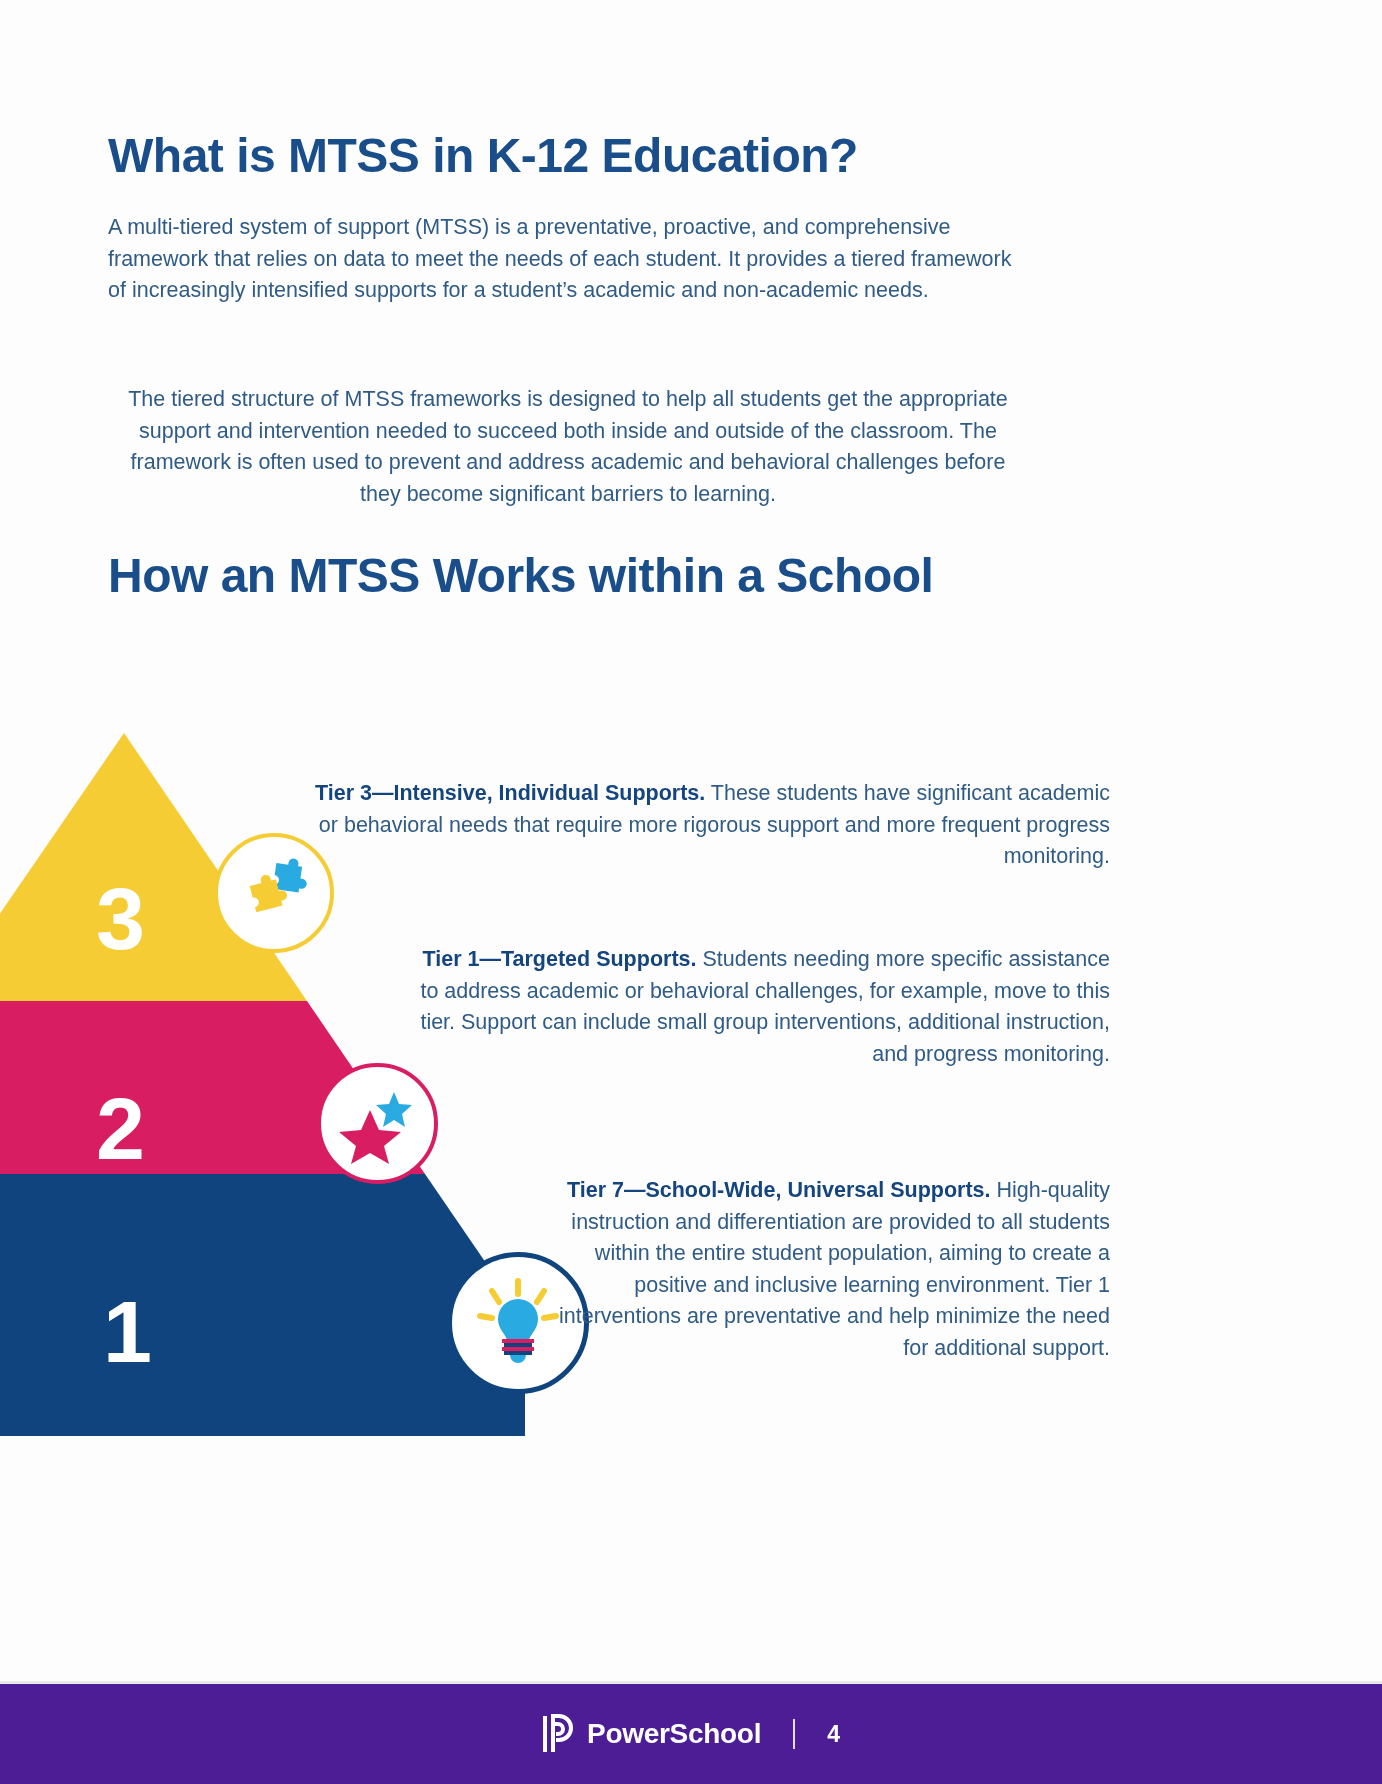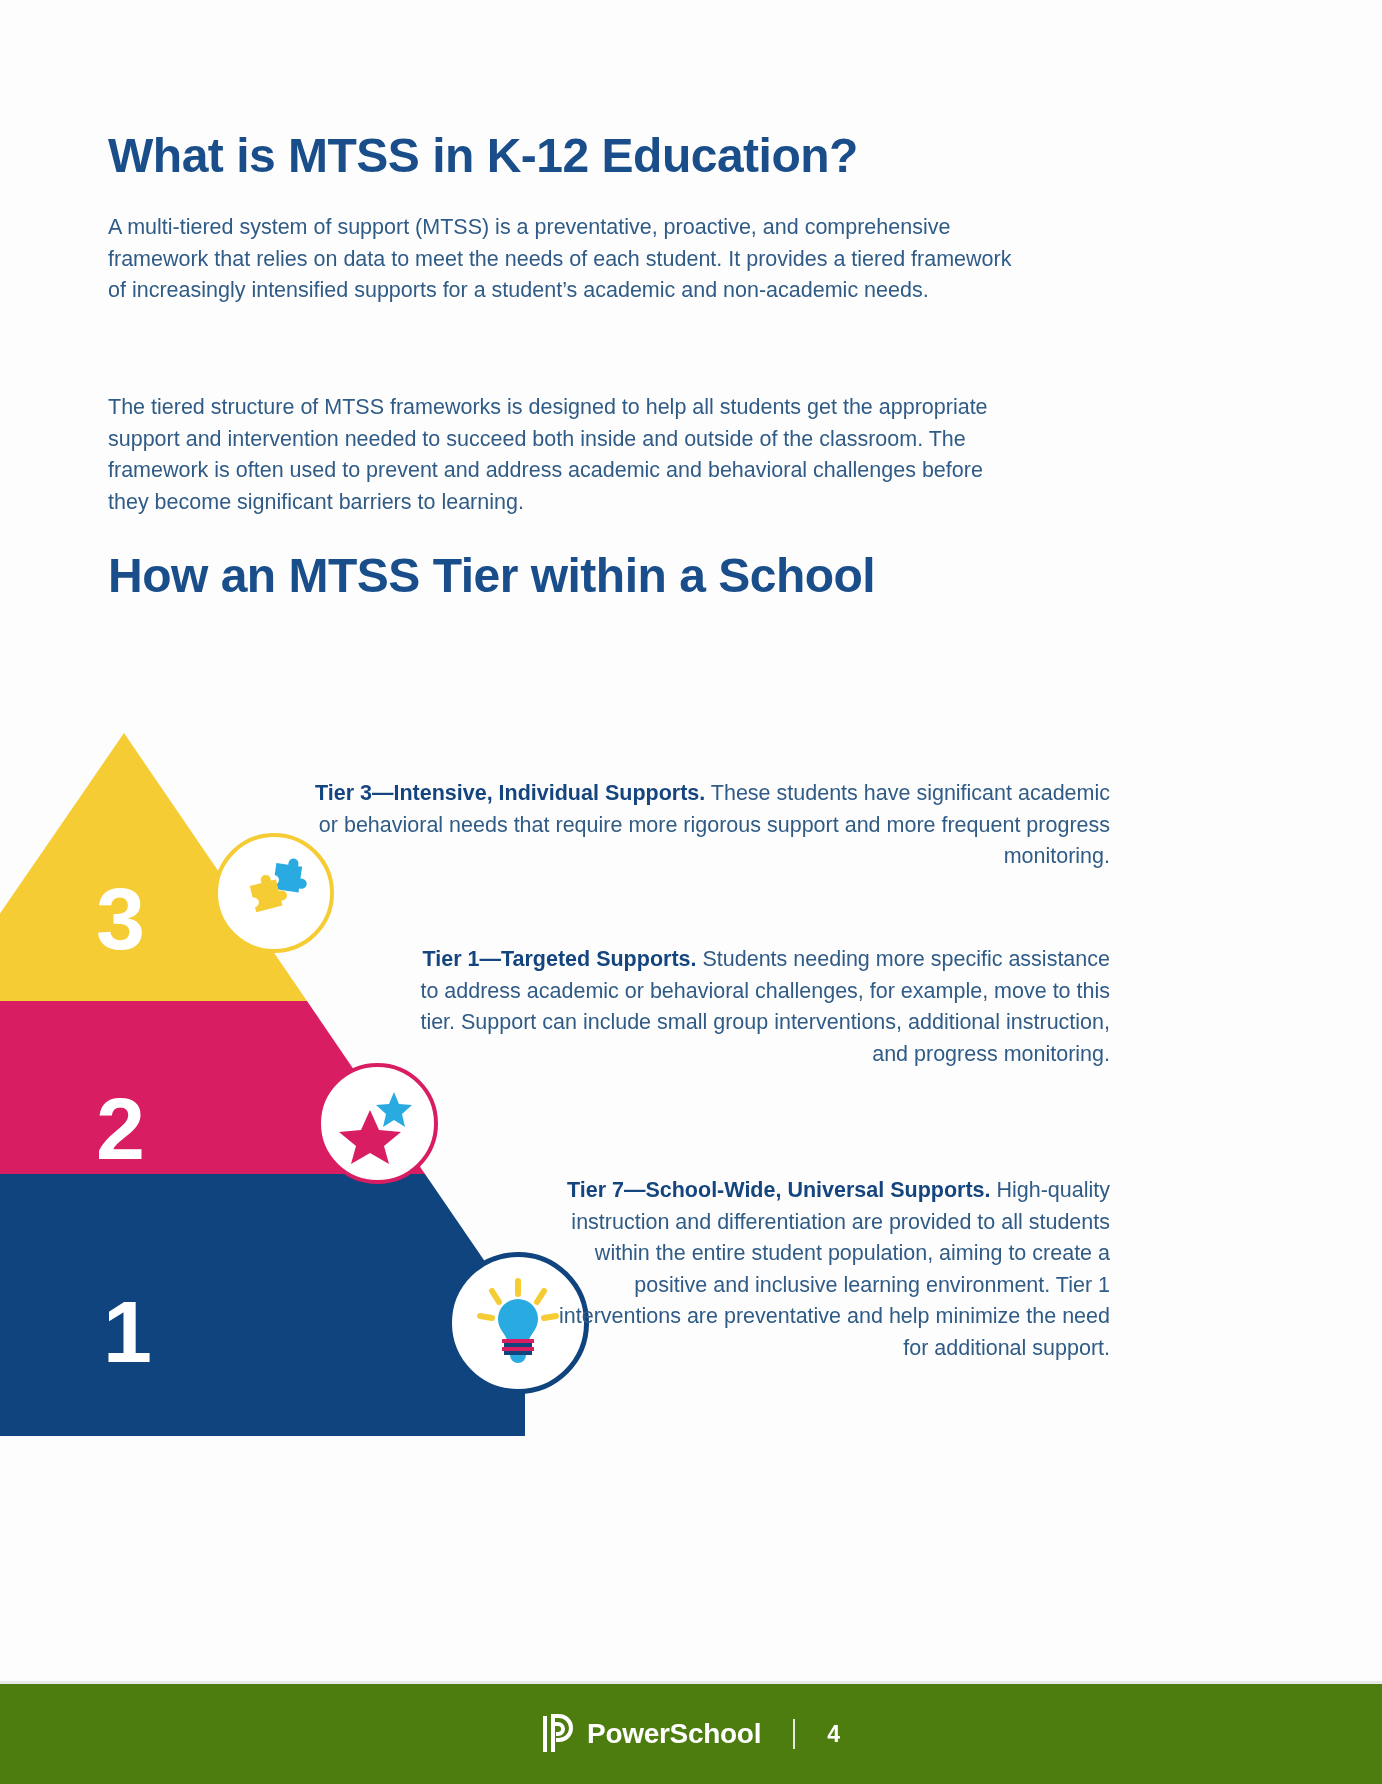--- a/index.html
+++ b/index.html
@@ -36,21 +36,21 @@
     position:absolute;
     left:108px;
     width:920px;
     margin:0;
     font-size:21.5px;
     line-height:31.5px;
     color:#2f5b86;
     font-weight:400;
   }
   #para-1{top:212px;}
-  #para-2{top:392px;}
+  #para-2{top:384px;text-align:center;}
   #para-3{top:645px;}
 
   
   .pyramid-wrap{
     position:absolute;
     left:0;
     top:733px;
     width:560px;
     height:712px;
   }
@@ -108,21 +108,21 @@
   #tier3-text{left:300px;top:778px;width:810px;}
   #tier2-text{left:400px;top:944px;width:710px;}
   #tier1-text{left:545px;top:1175px;width:565px;}
 
   
   .footer{
     position:absolute;
     left:0;right:0;
     bottom:0;
     height:100px;
-    background:#4d7c0f;
+    background:#4c1d95;
     display:flex;
     align-items:center;
     justify-content:center;
     gap:18px;
   }
   .footer-logo{
     display:flex;
     align-items:center;
     gap:11px;
   }
@@ -154,21 +154,21 @@
 
 <div class="page">
   <div class="content">
 
     <h1 class="title" id="title-1">What is MTSS in K-12 Education?</h1>
 
     <p class="body-text" id="para-1">A multi-tiered system of support (MTSS) is a preventative, proactive, and comprehensive framework that relies on data to meet the needs of each student. It provides a tiered framework of increasingly intensified supports for a student’s academic and non-academic needs.</p>
 
     <p class="body-text" id="para-2">The tiered structure of MTSS frameworks is designed to help all students get the appropriate support and intervention needed to succeed both inside and outside of the classroom. The framework is often used to prevent and address academic and behavioral challenges before they become significant barriers to learning.</p>
 
-    <h1 class="title" id="title-2">How an MTSS Tier within a School</h1>
+    <h1 class="title" id="title-2">How an MTSS Works within a School</h1>
 
 
     <div class="pyramid-wrap">
       <svg class="pyr-svg" width="560" height="712" viewBox="0 0 560 712">
 
         <path d="M 124 0 L 307 268 L -60 268 Z" fill="#f6cc35"></path>
 
         <path d="M 307 268 L 425 441 L -60 441 L -60 268 Z" fill="#d91d63"></path>
 
         <path d="M 425 441 L 525 587 L 525 703 L -60 703 L -60 441 Z" fill="#10447e"></path>

